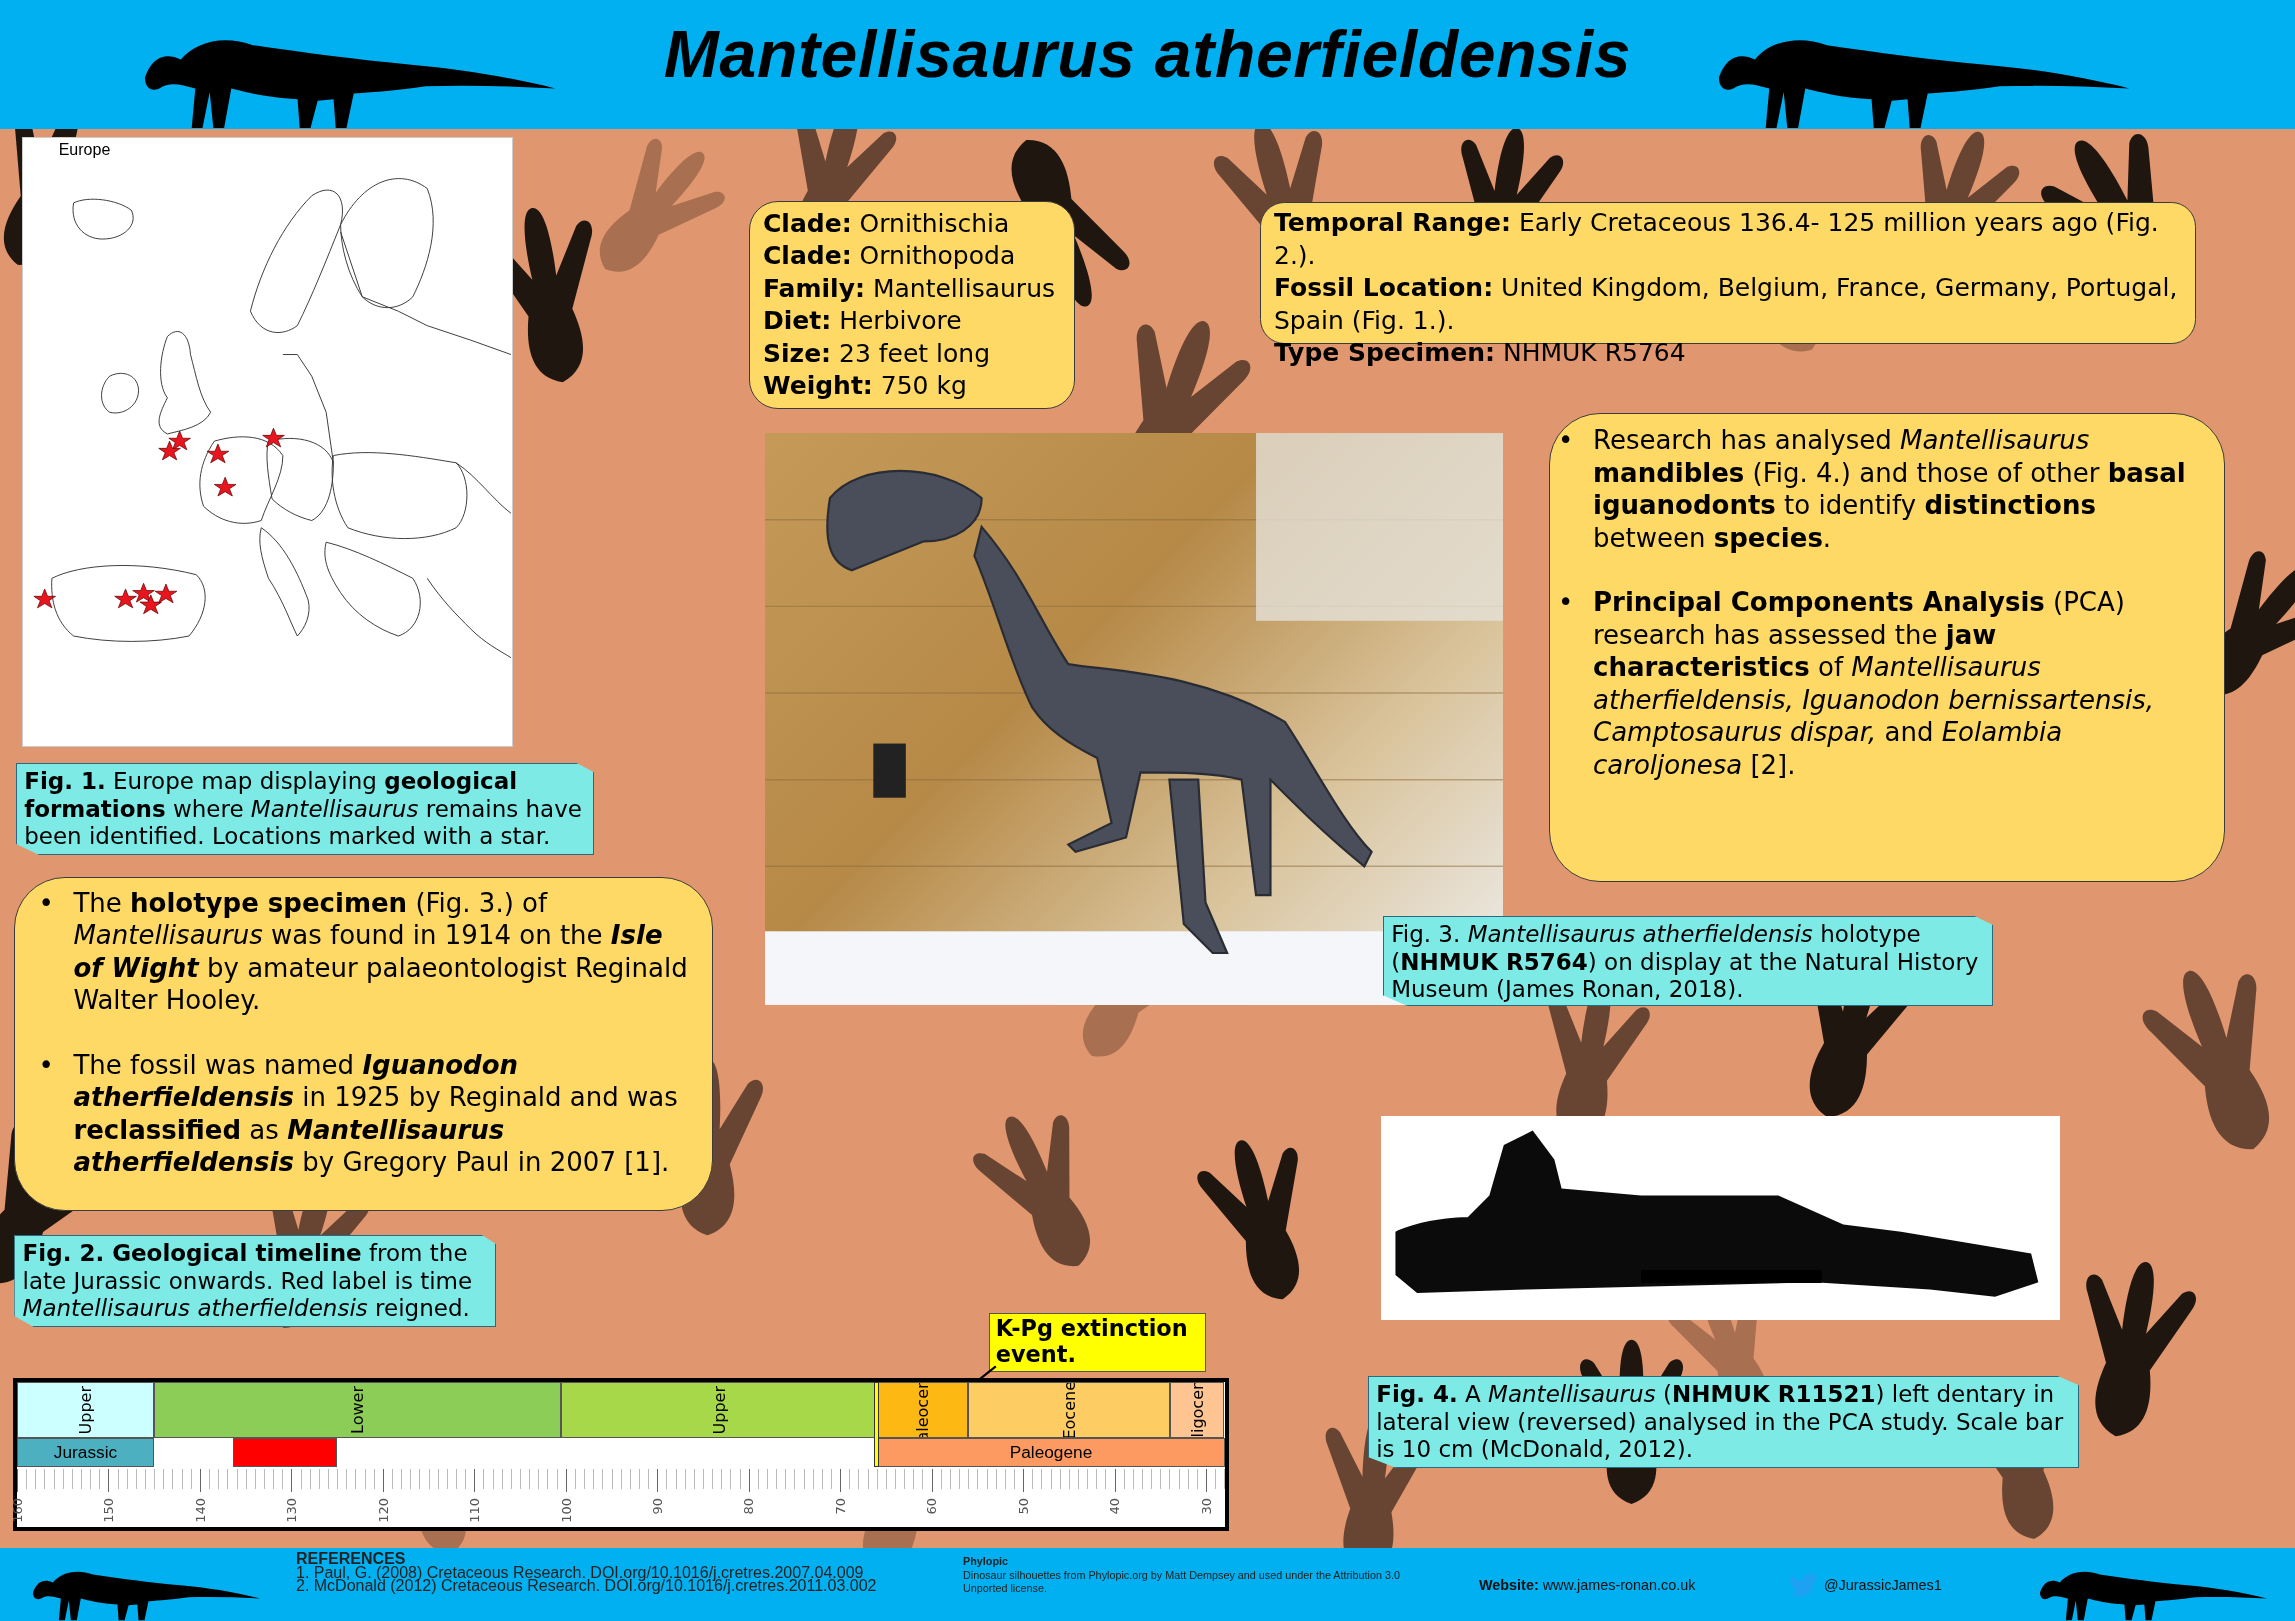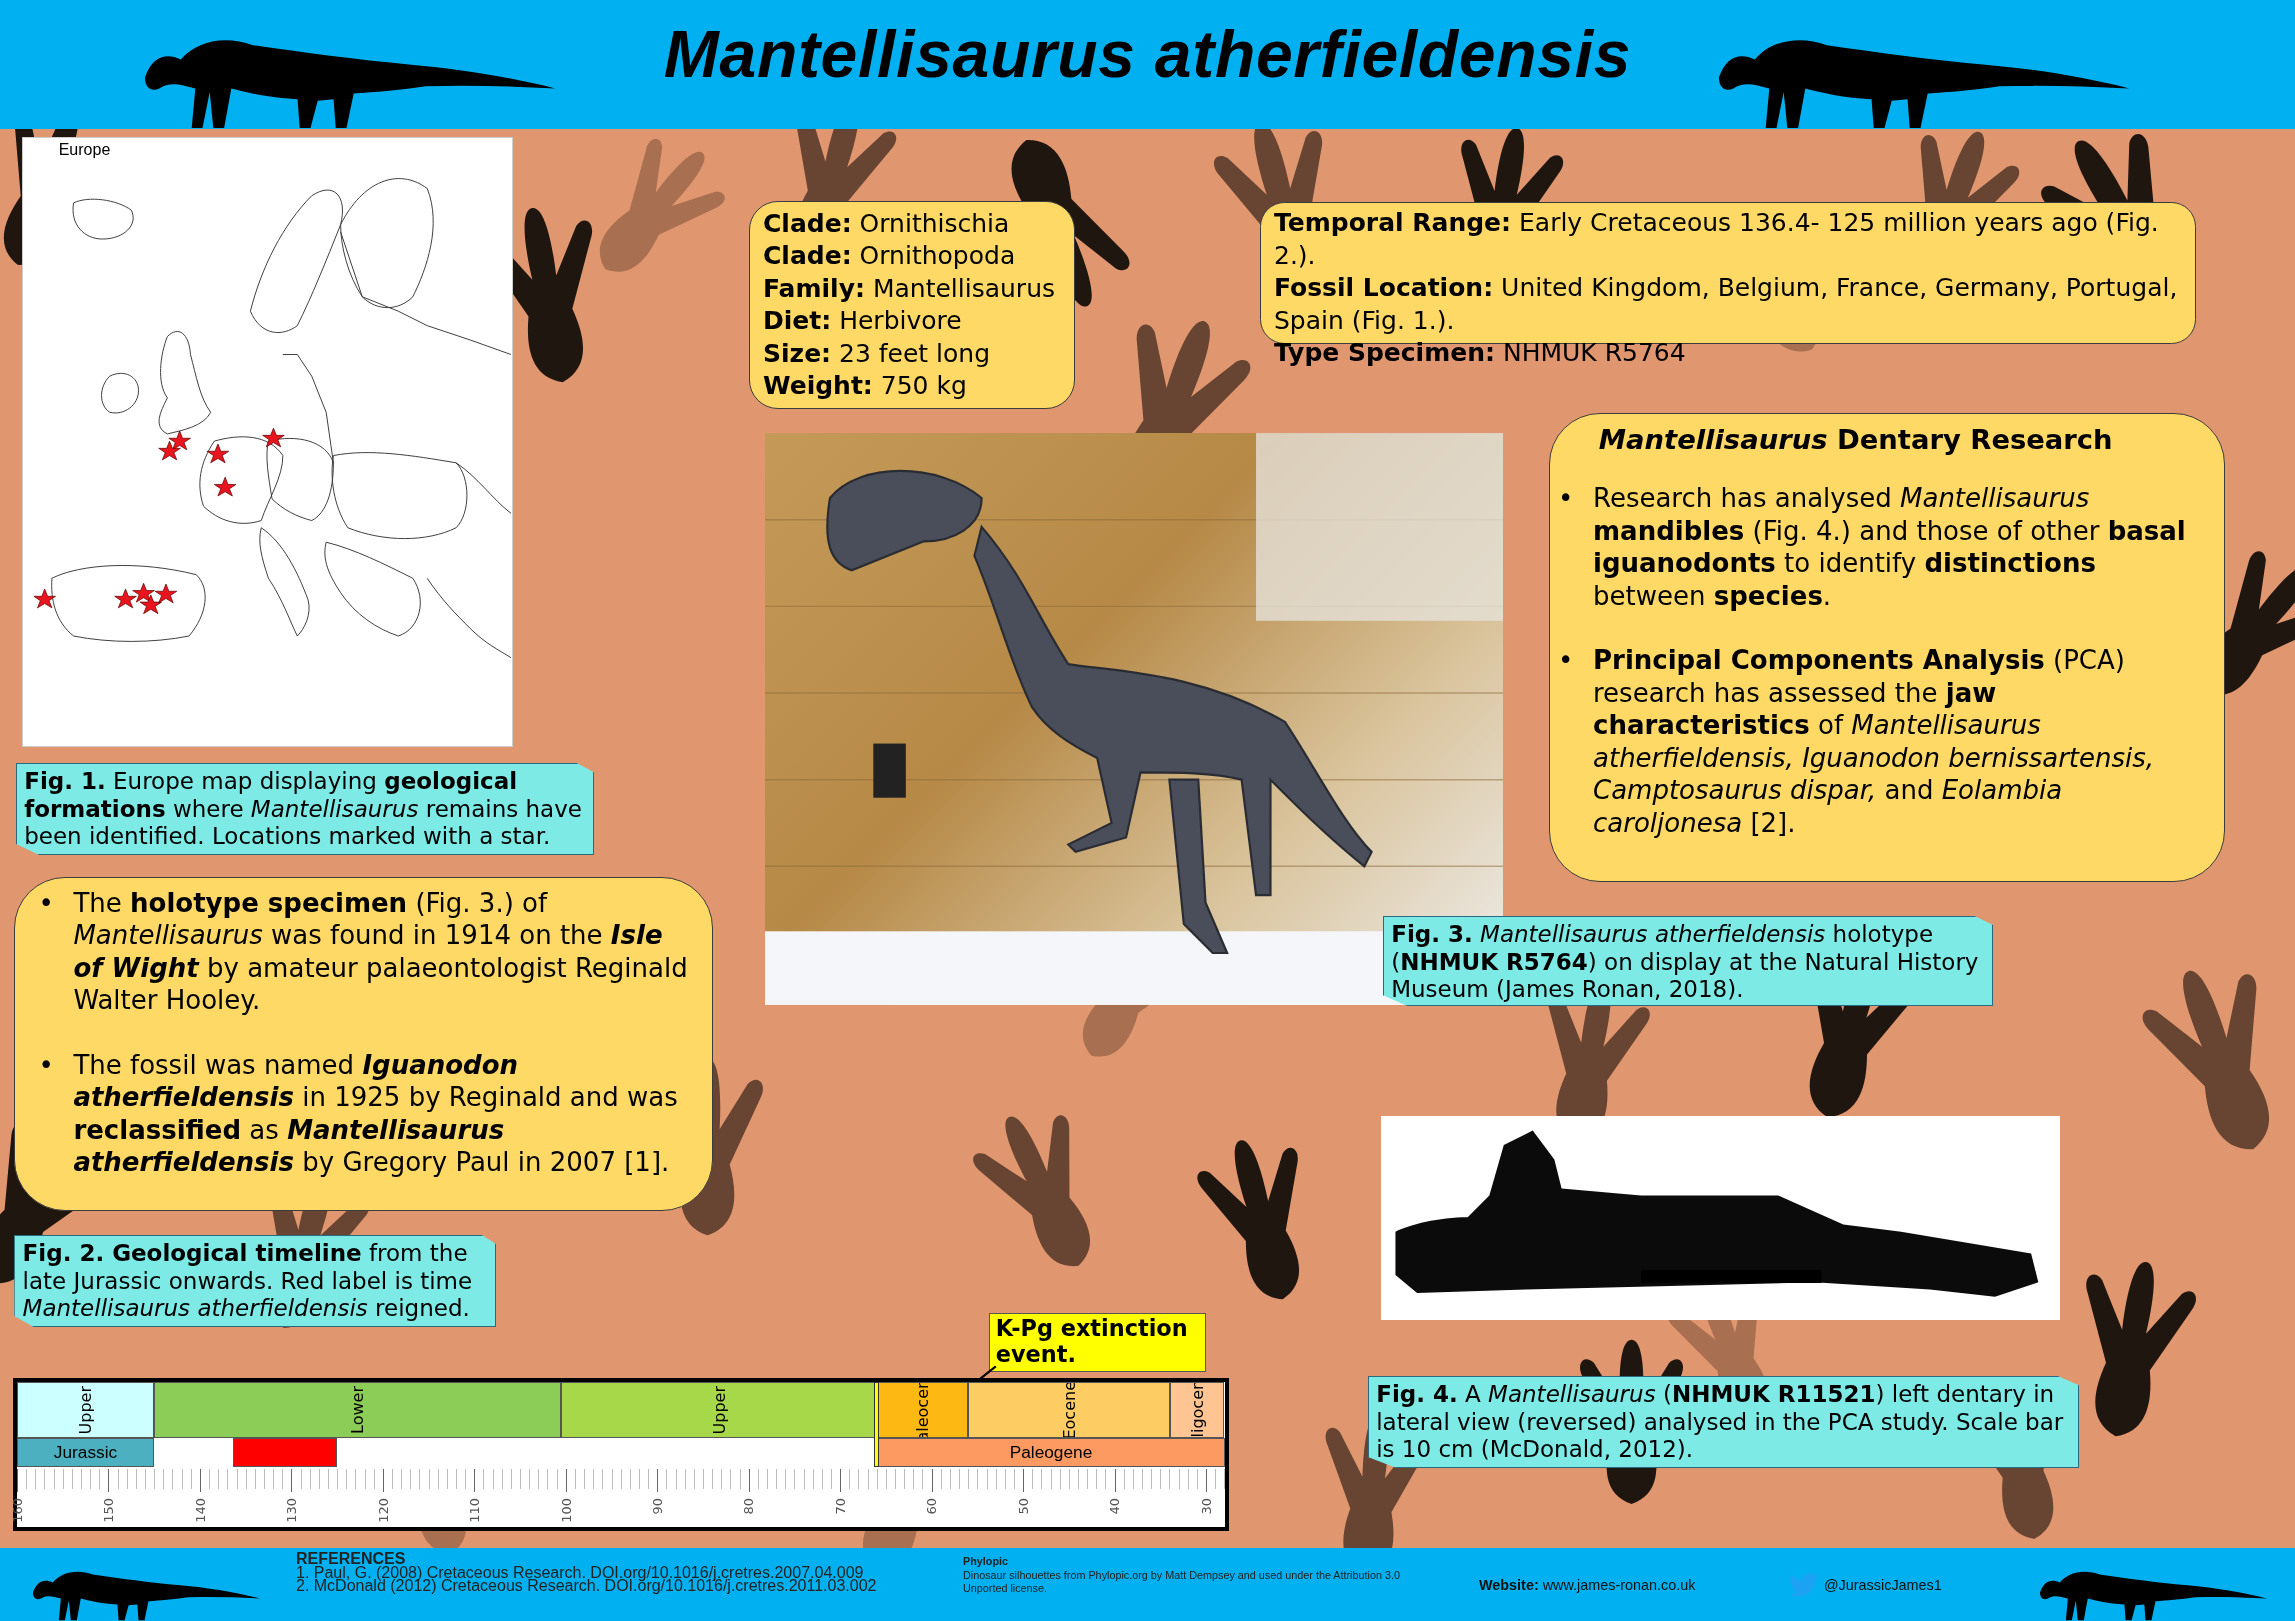--- a/index.html
+++ b/index.html
@@ -165,25 +165,24 @@
     <rect x="150" y="430" width="45" height="75" fill="#222"></rect>
     <g fill="#4a4e5a" stroke="#2a2c33" stroke-width="3">
       <path d="M90,90 C130,40 240,40 300,90 C300,130 260,150 220,150 L120,190 C90,180 80,150 90,90 Z"></path>
       <path d="M300,130 C360,200 380,260 420,320 C480,330 600,330 720,400 C760,460 800,540 840,580 L830,600 C780,560 740,520 700,480 L700,640 L680,640 L660,480 C620,470 570,470 520,470 L500,560 L430,580 L420,570 L480,540 L460,450 C420,430 390,410 370,380 C340,320 320,240 290,170 Z"></path>
       <path d="M560,480 L580,680 L620,720 L640,720 L610,650 L600,480 Z"></path>
     </g>
   </svg>
 </div>
 
 <div class="cbox cap" style="left:1383px;top:916px;width:610px;height:90px;">
-  <span><span style="font-weight: bold; text-align: center;">Fig. 3.</span><span> </span><span style="font-style: italic;">Mantellisaurus atherfieldensis</span><span> holotype (</span><span style="font-weight: bold;">NHMUK R5764</span><span>) on display at the Natural History Museum (James Ronan, 2018).</span></span>
+  <span><span style="font-weight: normal; text-align: center;">Fig. 3.</span><span> </span><span style="font-style: italic;">Mantellisaurus atherfieldensis</span><span> holotype (</span><span style="font-weight: bold;">NHMUK R5764</span><span>) on display at the Natural History Museum (James Ronan, 2018).</span></span>
 </div>
 
 <div class="ybox" style="left:1549px;top:413px;width:676px;height:469px;padding:10px 14.4px 0 43px;">
-  <div class="panel-title" style="margin:0 0 27.4px 5.8px;"><i>Mantellisaurus</i><span> Dentary Research</span></div>
   <ul class="bul" style="padding-left:0;">
     <li><span>Research has analysed </span><span style="font-style: italic;">Mantellisaurus</span><span style="font-weight: bold;"> mandibles</span><span> (Fig. 4.) and those of other </span><span style="font-weight: bold;">basal iguanodonts</span><span> to identify </span><span style="font-weight: bold;">distinctions</span><span> between </span><span style="font-weight: bold;">species</span><span>.</span></li>
     <li><span style="font-weight: bold;">Principal Components Analysis</span><span> (PCA) research has assessed the </span><span style="font-weight: bold;">jaw characteristics</span><span> of </span><span style="font-style: italic;">Mantellisaurus atherfieldensis, Iguanodon bernissartensis, Camptosaurus dispar,</span><span> and </span><span style="font-style: italic;">Eolambia caroljonesa</span><span> [2].</span></li>
   </ul>
 </div>
 
 <div class="ybox" style="left:14.4px;top:877px;width:699px;height:334px;padding:8.7px 17.3px 0 58px;">
   <ul class="bul" style="padding-left:0;">
     <li><span>The </span><span style="font-weight: bold;">holotype specimen</span><span> (Fig. 3.) of </span><span style="font-style: italic;">Mantellisaurus</span><span> was found in 1914 on the </span><span style="font-weight: bold; font-style: italic;">Isle of Wight</span><span> by amateur palaeontologist Reginald Walter Hooley.</span></li>
     <li><span>The fossil was named </span><span style="font-weight: bold; font-style: italic;">Iguanodon atherfieldensis</span><span> in 1925 by Reginald and was </span><span style="font-weight: bold;">reclassified</span><span> as </span><span style="font-weight: bold; font-style: italic;">Mantellisaurus atherfieldensis</span><span> by Gregory Paul in 2007 [1].</span></li>

